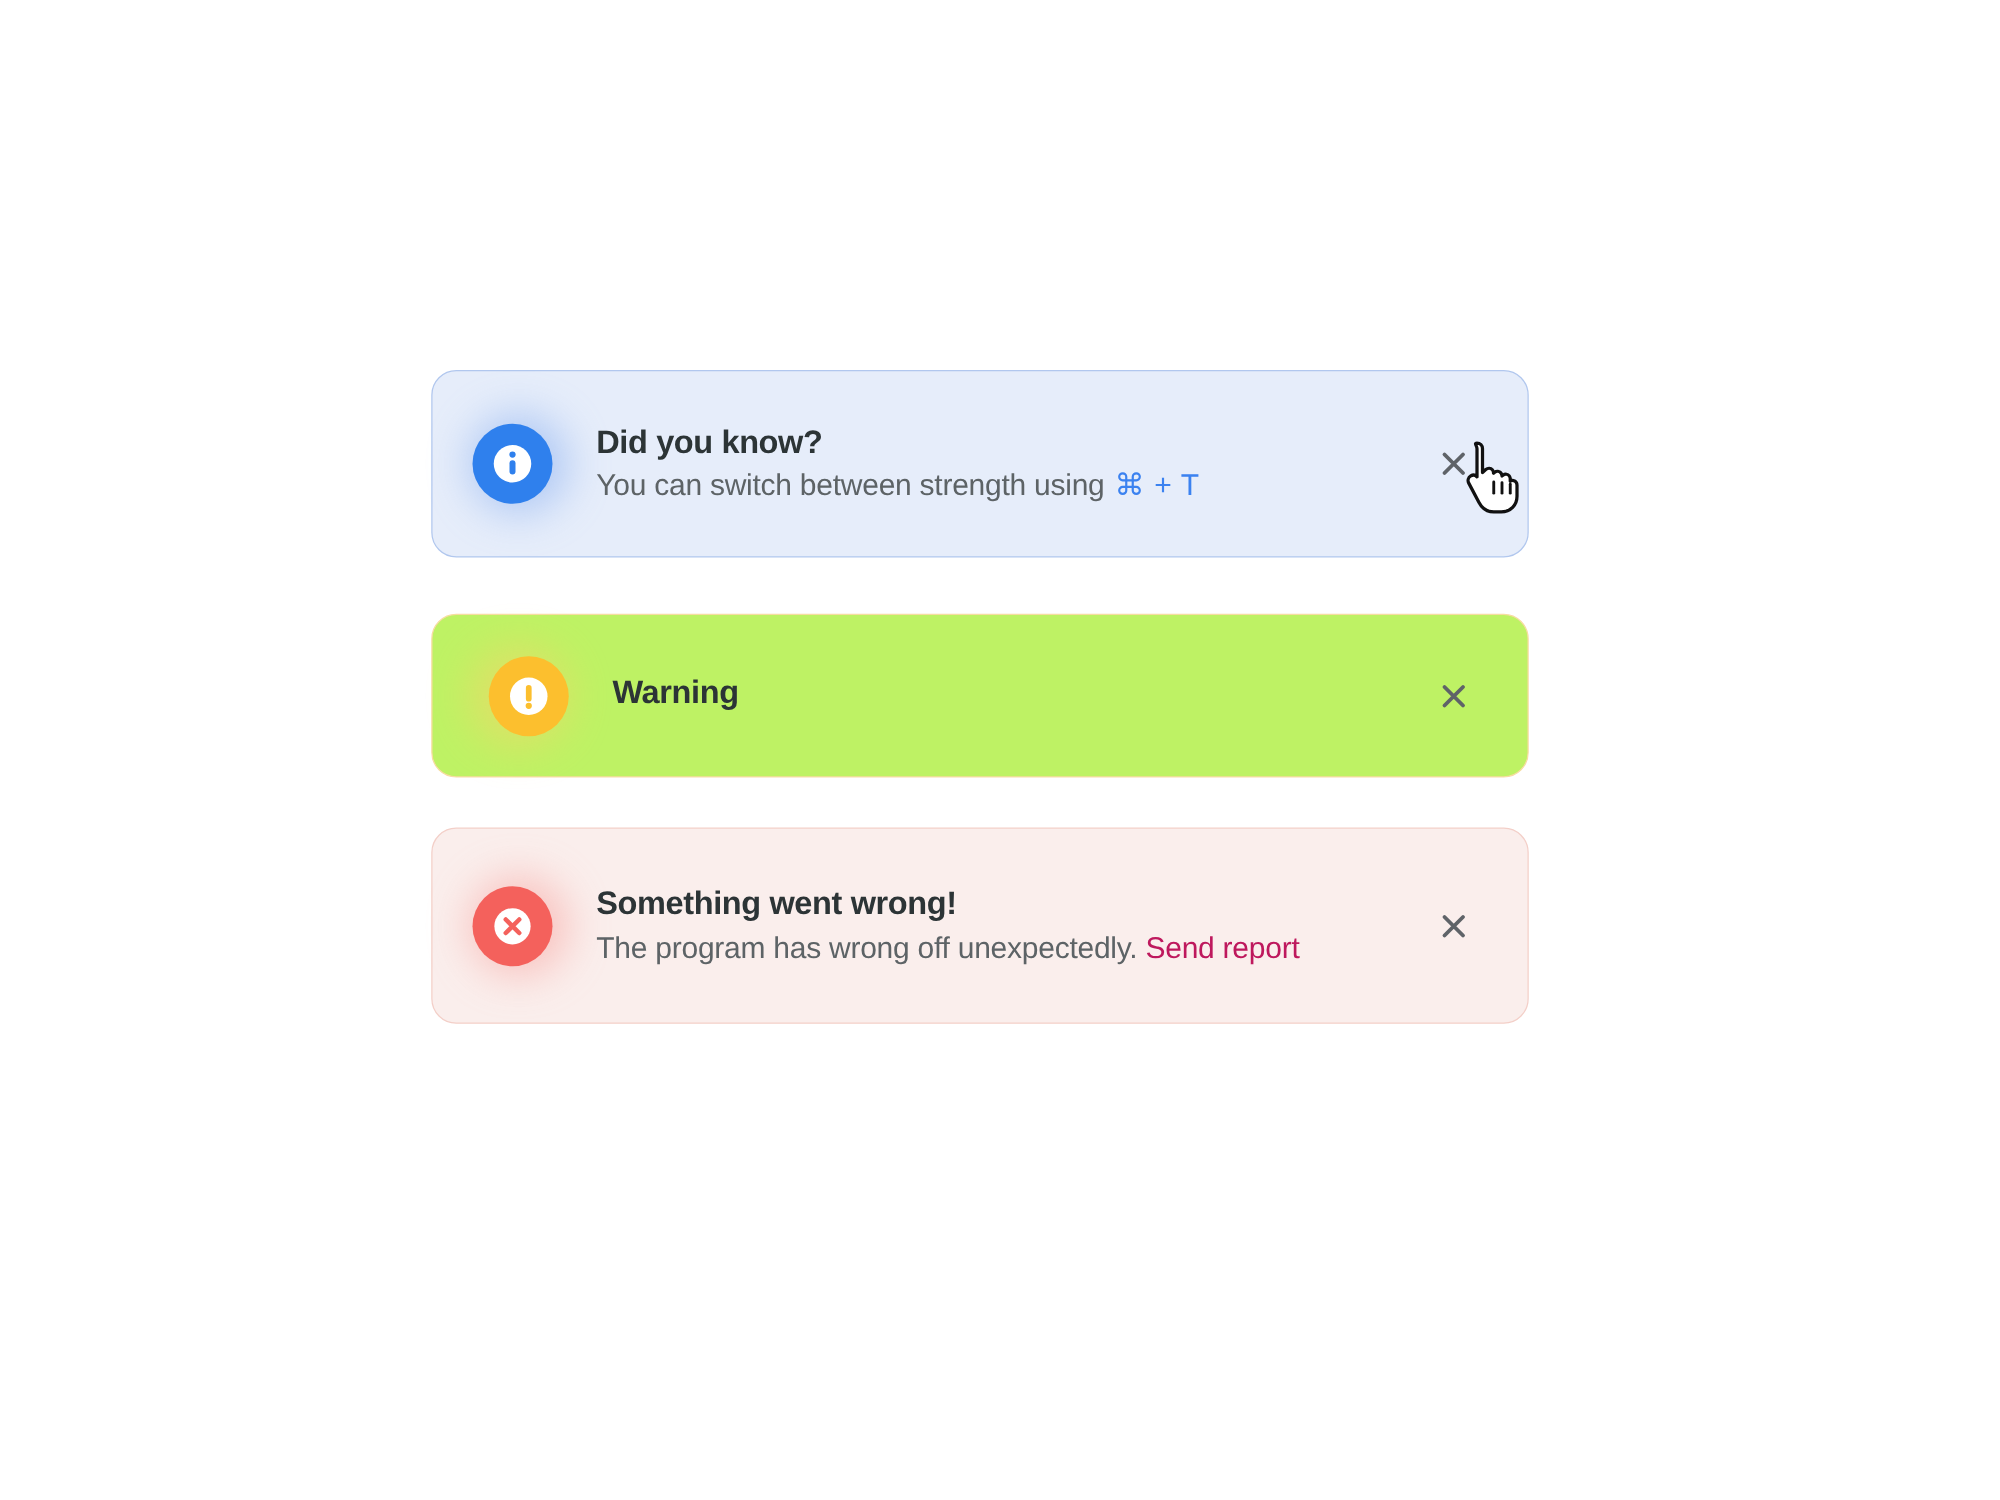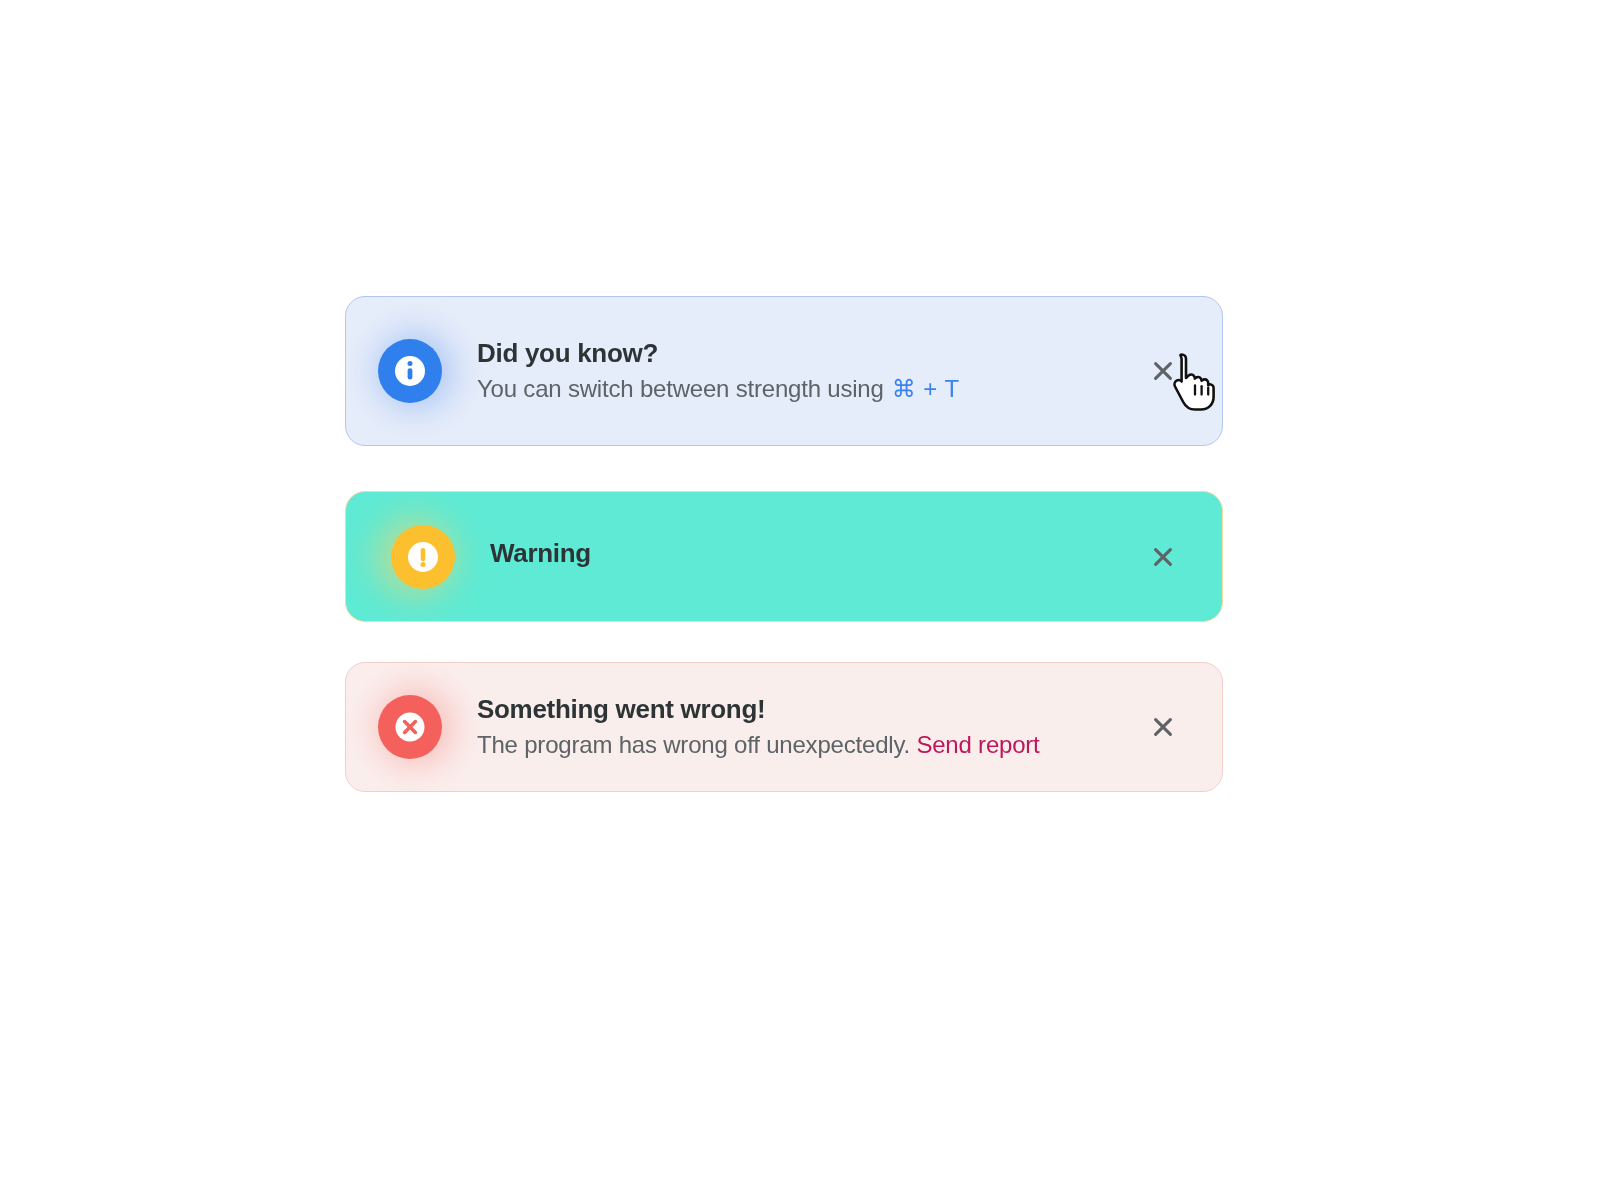--- a/index.html
+++ b/index.html
@@ -138,29 +138,29 @@
   .card-info {
     height: 150px;
     background: #e6edfa;
     border-color: #b1c7ee;
   }
   .card-info .icon-glow { background: #7ea8ef; }
   .card-info .status-icon { background: #2f80ed; }
 
   .card-warning {
     height: 131px;
-    background: #5eead4;
+    background: #bef264;
     border-color: #f7dca1;
     padding-left: 45px;
   }
   .card-warning .icon-glow { background: #fbd268; }
   .card-warning .status-icon { background: #fcbf2e; }
 
   .card-error {
-    height: 130px;
+    height: 157px;
     background: #faeeec;
     border-color: #f3cfc8;
     align-items: center;
   }
   .card-error .icon-glow { background: #f79a95; }
   .card-error .status-icon { background: #f4615c; }
 
   .gap-1 { height: 38px; }
   .gap-2 { height: 45px; }
   .gap-3 { height: 40px; }

